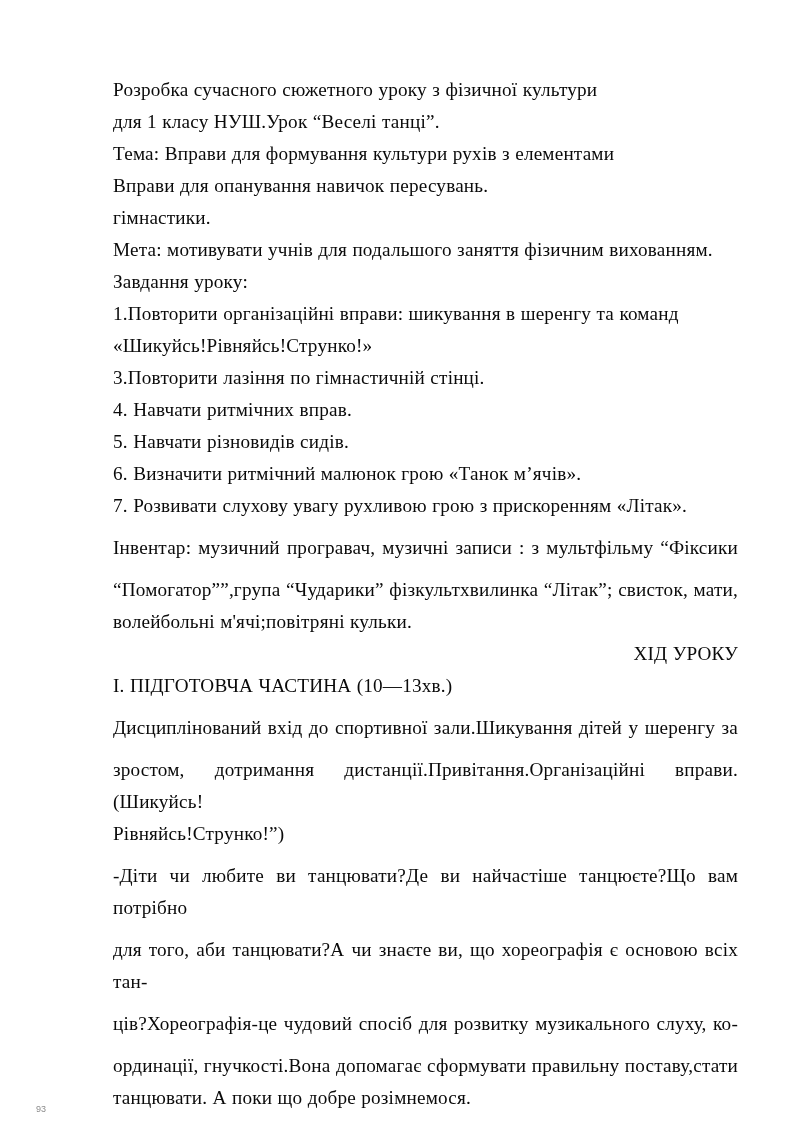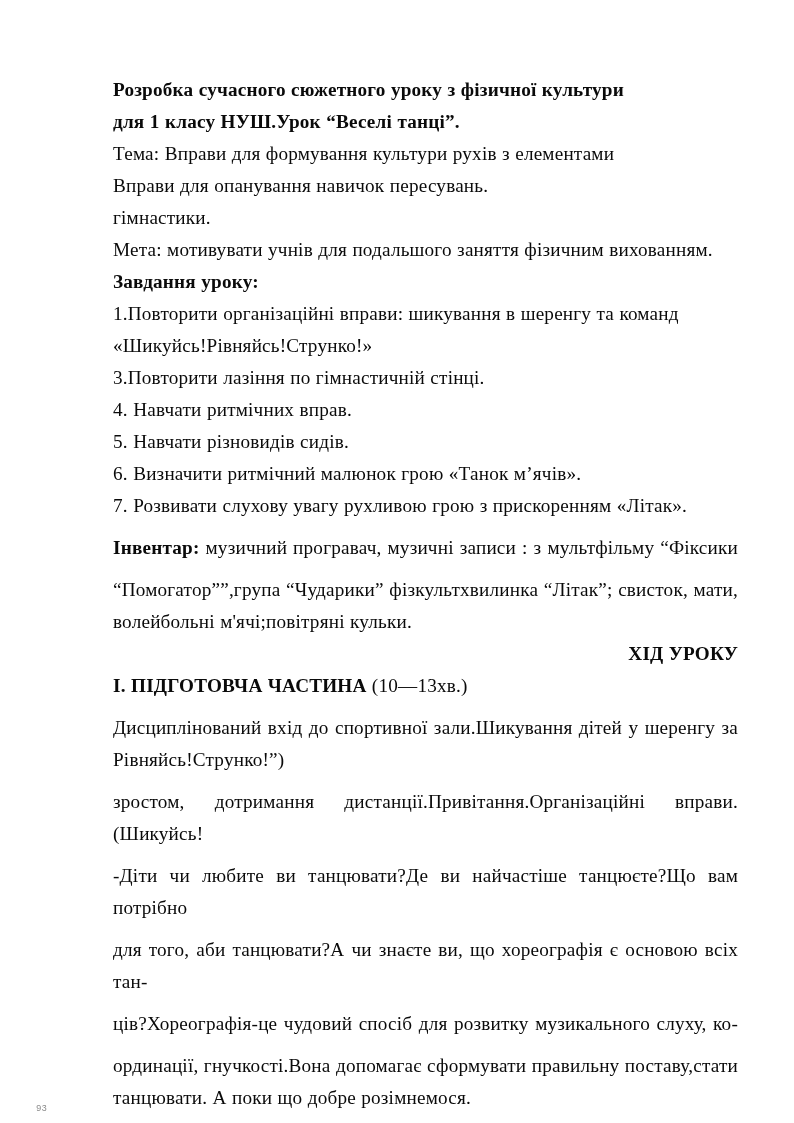--- a/index.html
+++ b/index.html
@@ -34,21 +34,21 @@
 
   .line {
     font-size: 19.2px;
     line-height: 32px;
     white-space: pre-wrap;
     letter-spacing: 0.01em;
     word-spacing: 0.02em;
   }
 
   .bold {
-    font-weight: bold;
+    font-weight: normal;
   }
 
   .center {
     text-align: right;
   }
 
   
   .just {
     text-align: justify;
     text-align-last: justify;
@@ -56,21 +56,21 @@
   }
   .just-last {
     text-align: justify;
     text-align-last: left;
   }
 
   .page-number {
     position: absolute;
     left: 36px;
     top: 1104px;
-    font-family: Liberation Mono, monospace;
+    font-family: Liberation Sans, sans-serif;
     font-size: 9px;
     line-height: 11px;
     color: #8a8a8a;
   }
 </style>
 </head>
 <body>
 
 <div class="page">
 
@@ -103,22 +103,22 @@
 
     <div class="line just"><span class="bold">Інвентар:</span><span> музичний програвач, музичні записи : з мультфільму “Фіксики</span></div>
     <div class="line just">“Помогатор””,група “Чударики” фізкультхвилинка “Літак”; свисток, мати,</div>
     <div class="line">волейбольні м'ячі;повітряні кульки.</div>
 
     <div class="line bold center">ХІД УРОКУ</div>
 
     <div class="line"><span class="bold">І. ПІДГОТОВЧА ЧАСТИНА</span><span> (10—13хв.)</span></div>
 
     <div class="line just">Дисциплінований вхід до спортивної зали.Шикування дітей у шеренгу за</div>
+    <div class="line just">зростом, дотримання дистанції.Привітання.Організаційні вправи.(Шикуйсь!</div>
     <div class="line">Рівняйсь!Струнко!”)</div>
-    <div class="line just">зростом, дотримання дистанції.Привітання.Організаційні вправи.(Шикуйсь!</div>
 
     <div class="line just">-Діти чи любите ви танцювати?Де ви найчастіше танцюєте?Що вам потрібно</div>
     <div class="line just">для того, аби танцювати?А чи знаєте ви, що хореографія є основою всіх тан-</div>
     <div class="line just">ців?Хореографія-це чудовий спосіб для розвитку музикального слуху, ко-</div>
     <div class="line just">ординації, гнучкості.Вона допомагає сформувати правильну поставу,стати</div>
     <div class="line">танцювати. А поки що добре розімнемося.</div>
 
   </div>
 
   <div class="page-number">93</div>

